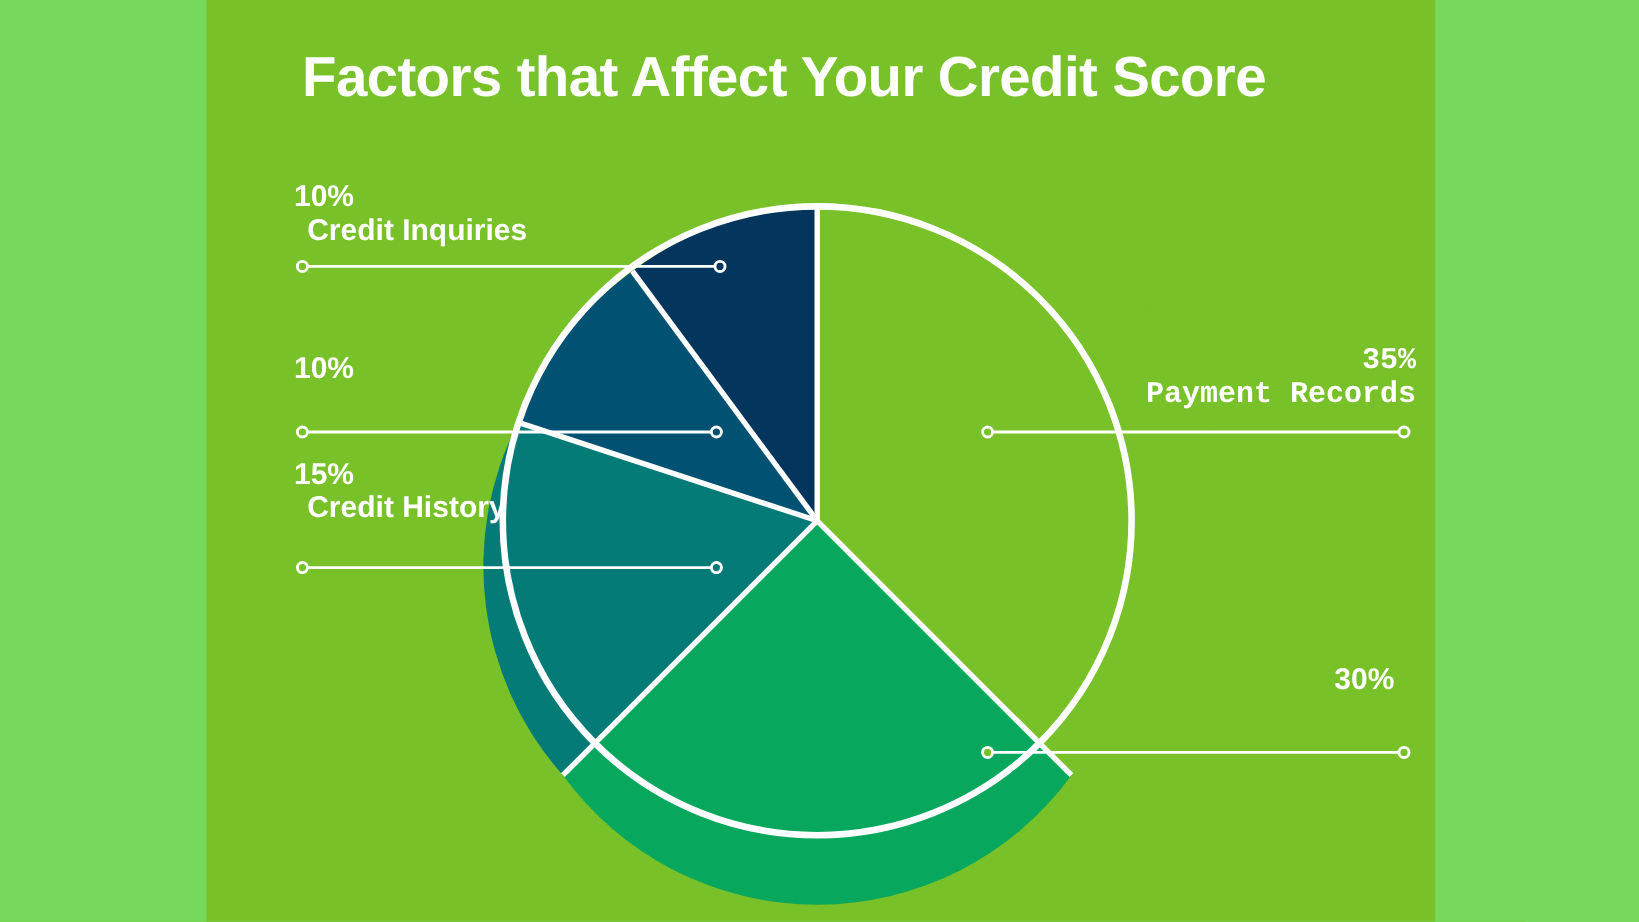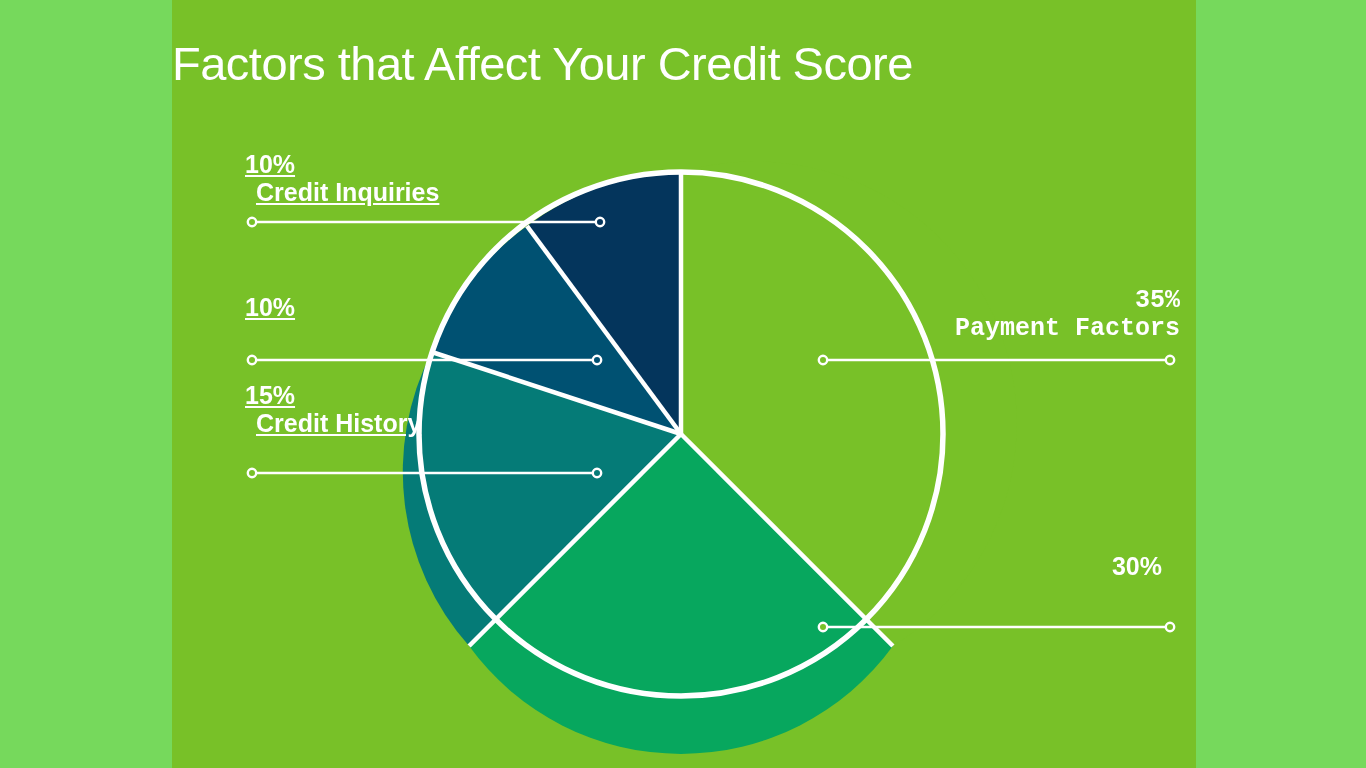--- a/index.html
+++ b/index.html
@@ -29,24 +29,24 @@
     top: 0;
     width: 1024px;
     height: 768px;
     background: #78c128;
   }
   .chart-title {
     position: absolute;
     left: 172px;
     top: 38px;
     width: 883px;
-    text-align: left;
+    text-align: right;
     color: #ffffff;
     font-size: 47px;
-    font-weight: normal;
+    font-weight: bold;
     letter-spacing: -0.5px;
     line-height: 1.1;
     white-space: nowrap;
   }
   #pie-svg {
     position: absolute;
     left: 0;
     top: 0;
   }
   .callout {
@@ -59,21 +59,21 @@
     font-size: 25px;
     font-weight: bold;
     display: block;
   }
   .callout .name {
     font-size: 25px;
     font-weight: bold;
     display: block;
     margin-left: 11px;
   }
-  .callout-left { text-align: left; text-decoration: underline; }
+  .callout-left { text-align: left; }
   .callout-right { text-align: right; }
 
   .c-inquiries  { left: 245px; top: 150px; }
   .c-public     { left: 245px; top: 293px; }
   .c-history    { left: 245px; top: 381px; }
   .c-payment    { right: 186px; top: 287px; font-family: Liberation Mono, monospace; }
   .c-debt       { right: 204px; top: 552px; }
 </style>
 </head>
 <body>
@@ -153,20 +153,20 @@
     <span class="pct">10%</span>
   </div>
 
   <div class="callout callout-left c-history">
     <span class="pct">15%</span>
     <span class="name">Credit History</span>
   </div>
 
   <div class="callout callout-right c-payment">
     <span class="pct">35%</span>
-    <span class="name">Payment Factors</span>
+    <span class="name">Payment Records</span>
   </div>
 
   <div class="callout callout-right c-debt">
     <span class="pct">30%</span>
   </div>
 
 </div>
 
 </body></html>

